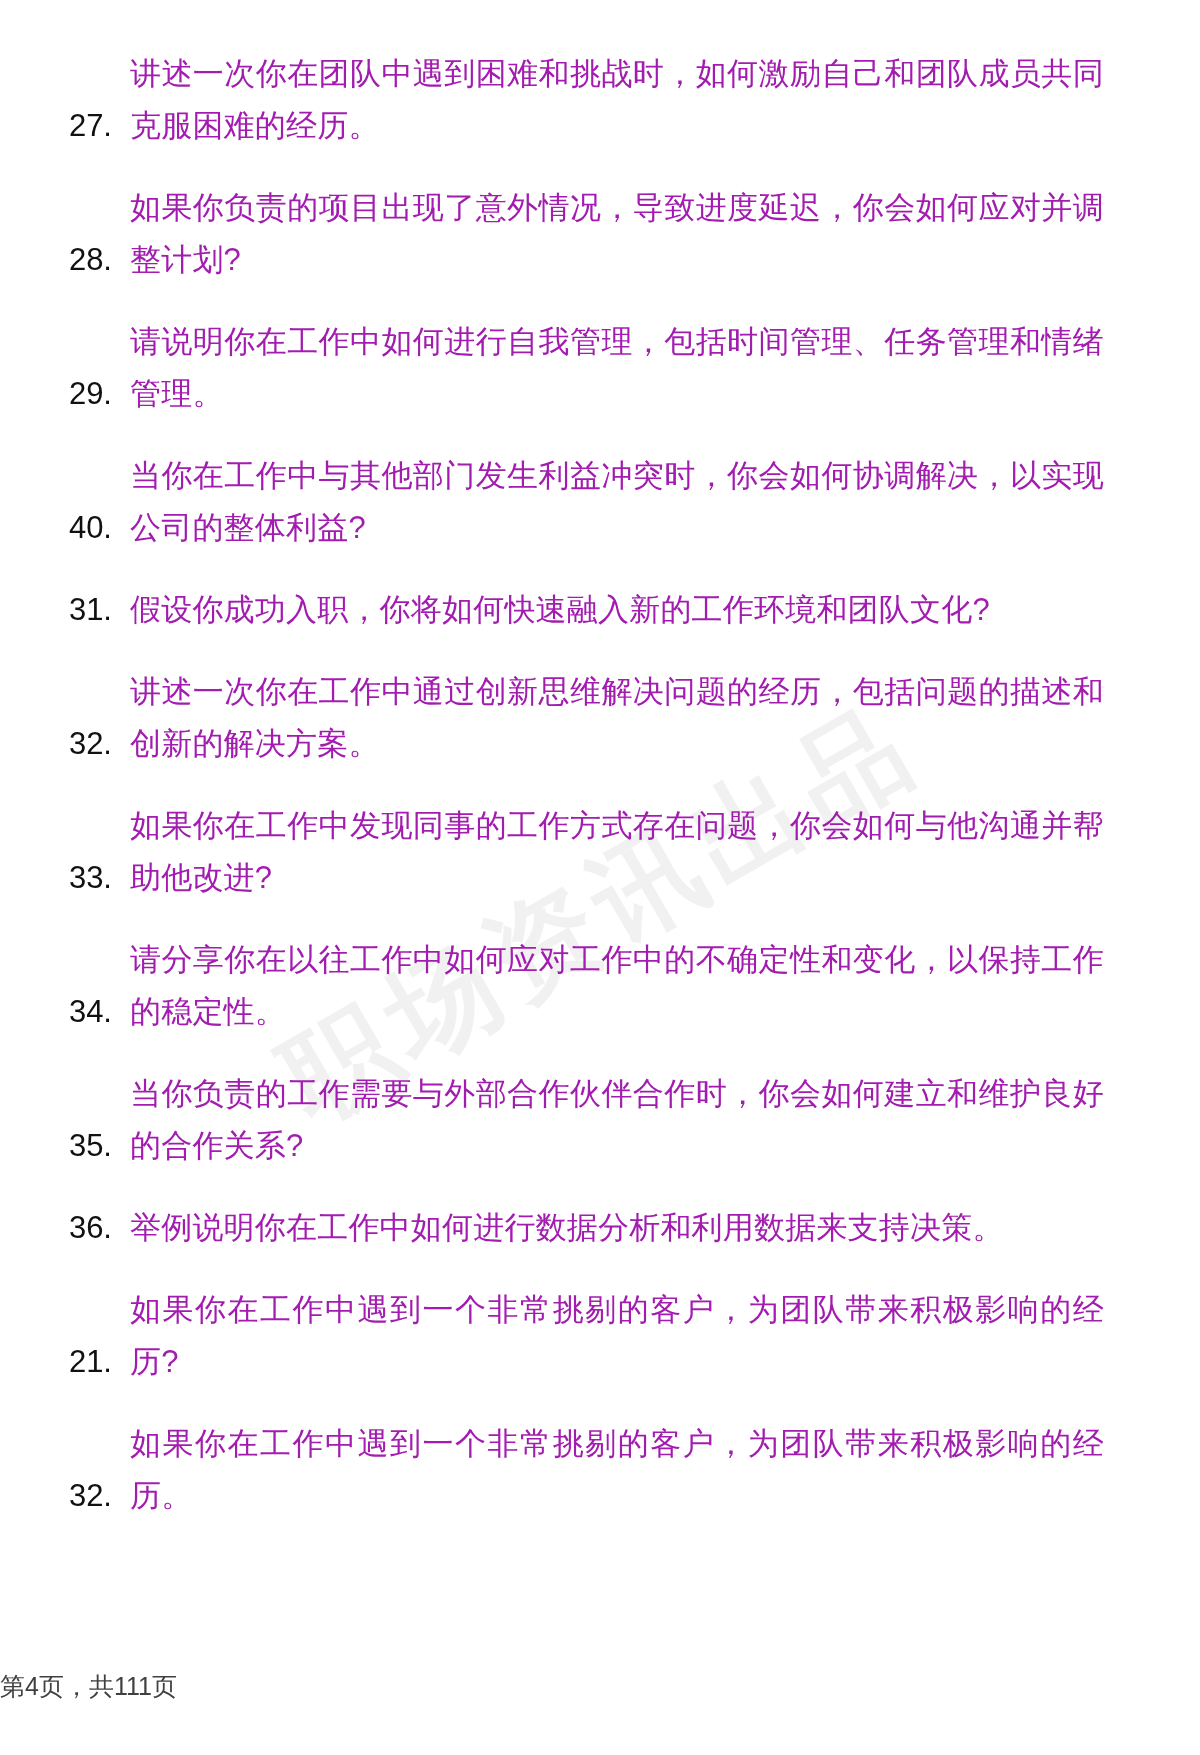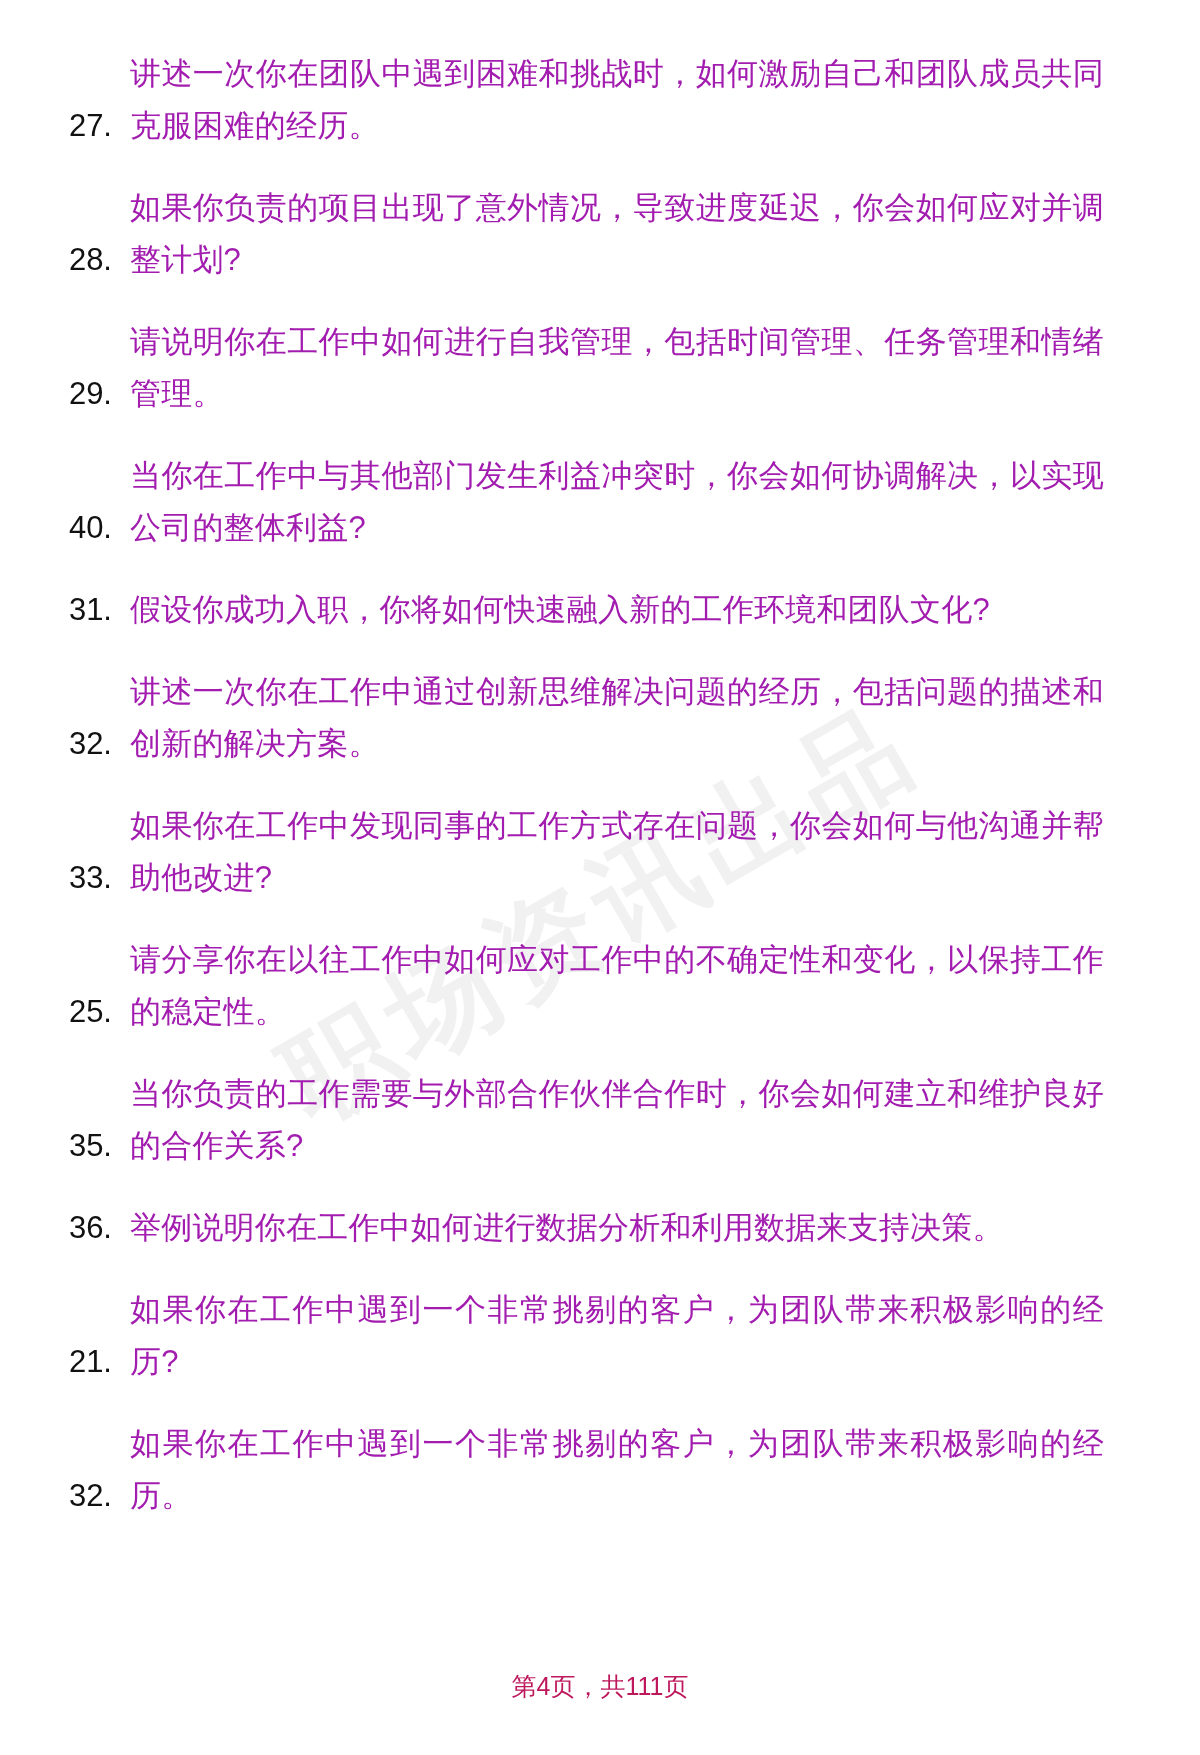--- a/index.html
+++ b/index.html
@@ -65,23 +65,22 @@
     color: #a21caf;
     text-align: justify;
     text-justify: inter-ideograph;
     letter-spacing: 0.2px;
   }
   .footer {
     position: absolute;
     left: 0;
     right: 0;
     bottom: 52px;
-    text-align: center;
     font-size: 25px;
-    color: #be185d;
+    color: #404040;
     z-index: 1;
   }
 </style>
 </head>
 <body>
 
 <div class="page">
 
   <div class="watermark">职场资讯出品</div>
 
@@ -108,21 +107,21 @@
     </li>
     <li class="qitem">
       <span class="qnum">32.</span>
       <span class="qtext">讲述一次你在工作中通过创新思维解决问题的经历，包括问题的描述和创新的解决方案。</span>
     </li>
     <li class="qitem">
       <span class="qnum">33.</span>
       <span class="qtext">如果你在工作中发现同事的工作方式存在问题，你会如何与他沟通并帮助他改进?</span>
     </li>
     <li class="qitem">
-      <span class="qnum">25.</span>
+      <span class="qnum">34.</span>
       <span class="qtext">请分享你在以往工作中如何应对工作中的不确定性和变化，以保持工作的稳定性。</span>
     </li>
     <li class="qitem">
       <span class="qnum">35.</span>
       <span class="qtext">当你负责的工作需要与外部合作伙伴合作时，你会如何建立和维护良好的合作关系?</span>
     </li>
     <li class="qitem">
       <span class="qnum">36.</span>
       <span class="qtext">举例说明你在工作中如何进行数据分析和利用数据来支持决策。</span>
     </li>

